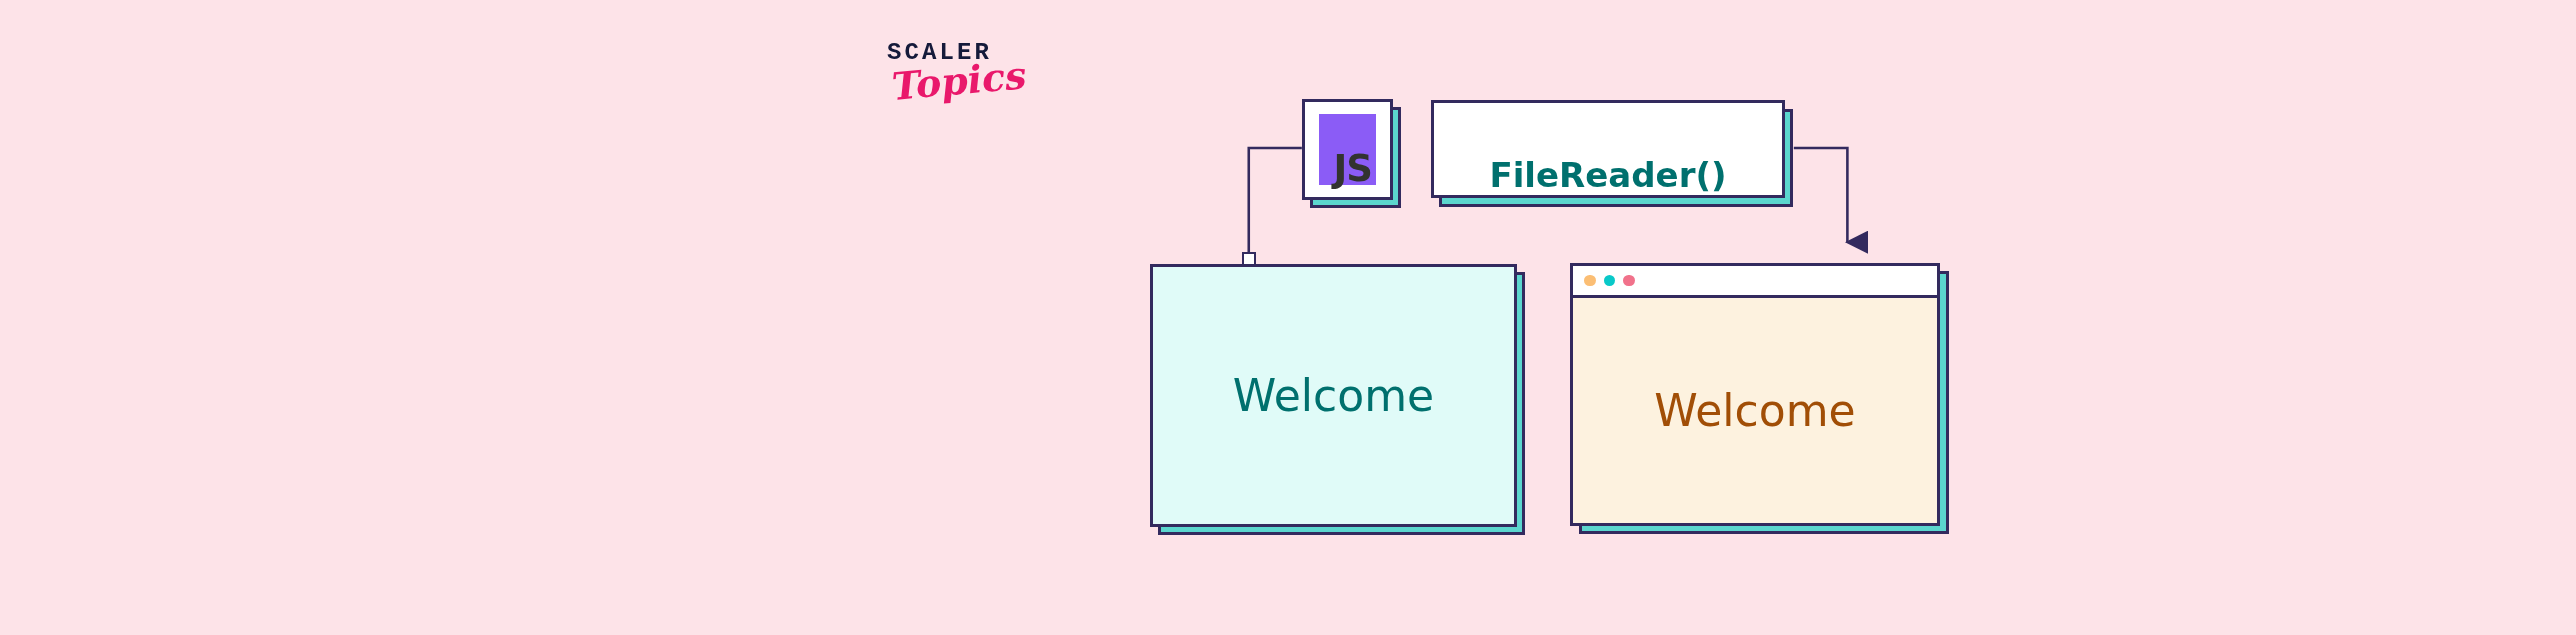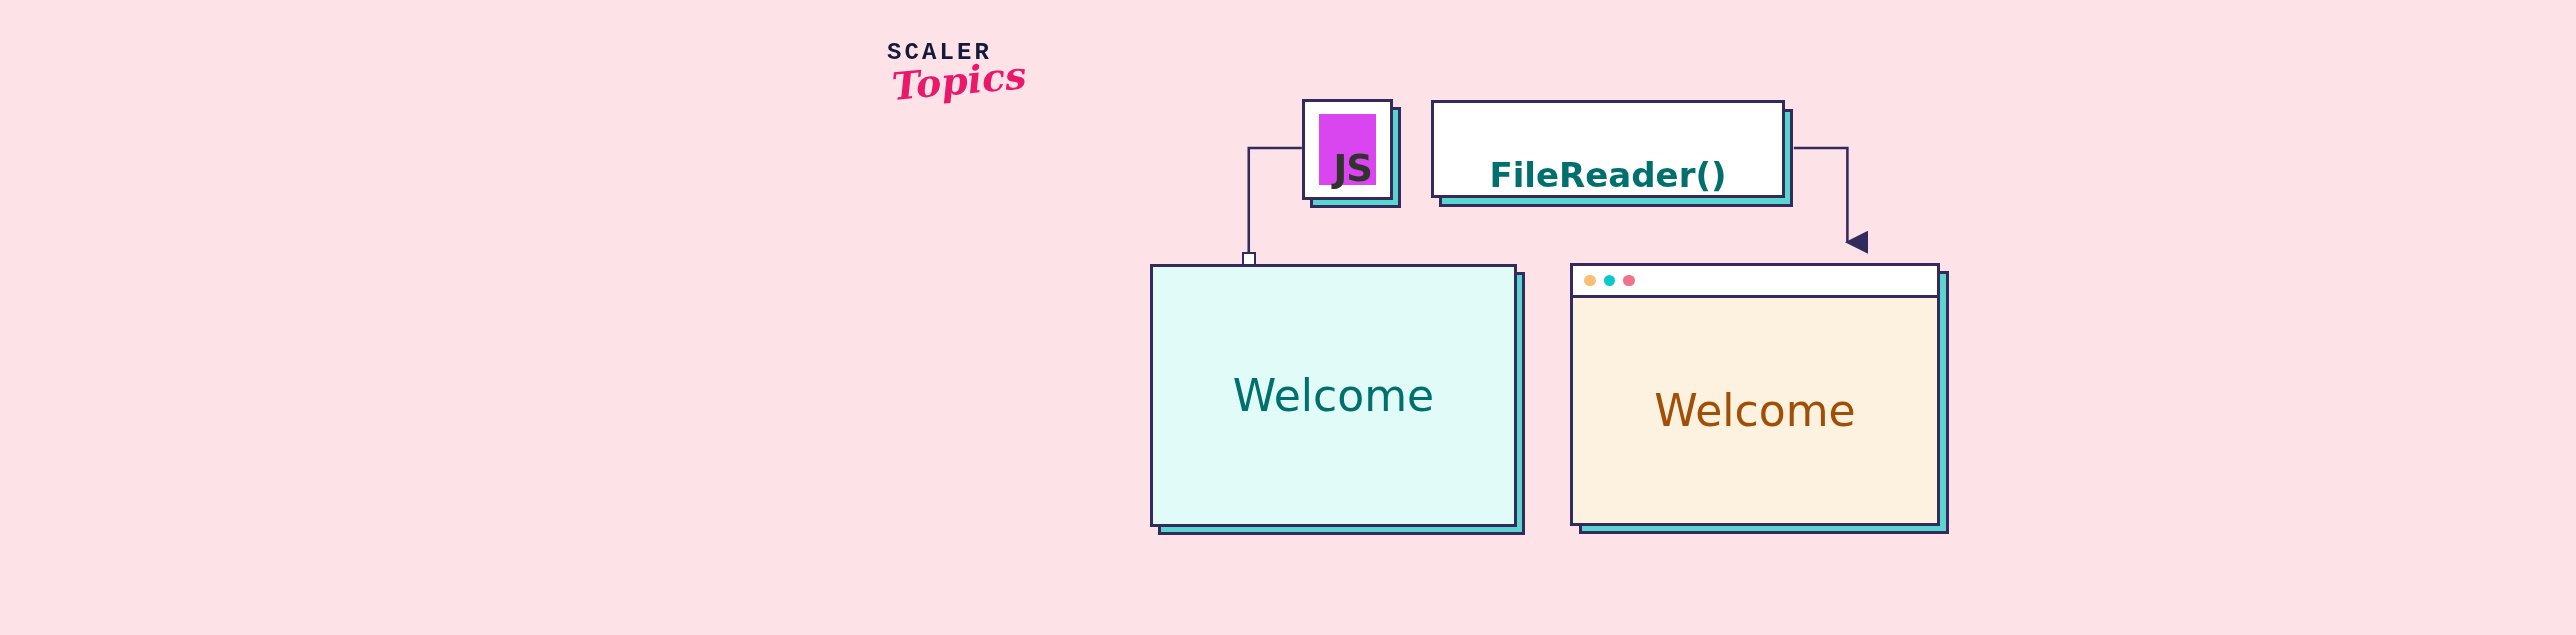--- a/index.html
+++ b/index.html
@@ -80,21 +80,21 @@
     top: 99px;
     width: 91px;
     height: 101px;
     display: flex;
     align-items: center;
     justify-content: center;
   }
   .js-logo {
     width: 57px;
     height: 71px;
-    background: #d946ef;
+    background: #8b5cf6;
     position: relative;
   }
   .js-logo-text {
     position: absolute;
     right: 4.1px;
     bottom: -2.1px;
     font-family: "DejaVu Sans", sans-serif;
     font-weight: 700;
     font-size: 37px;
     color: #323330;

